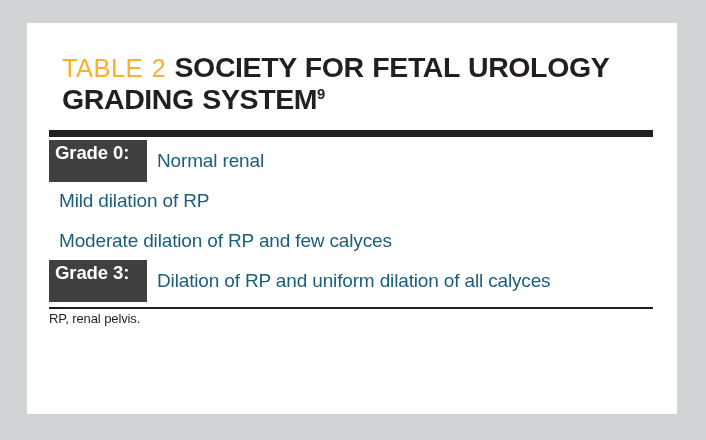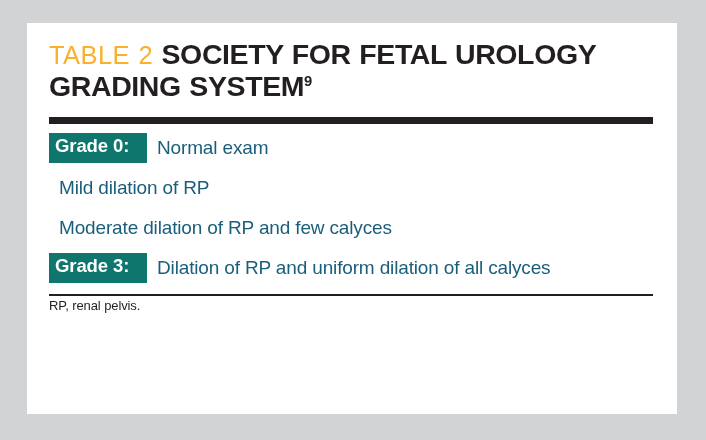--- a/index.html
+++ b/index.html
@@ -26,21 +26,21 @@
 
   .inner {
     position: absolute;
     left: 22px;
     top: 14px;
     width: 604px;
   }
 
   
   #title-block {
-    margin: 0;
+    margin: 13px;
     padding: 0;
     line-height: 1.00;
     letter-spacing: -0.2px;
     word-spacing: 1px;
   }
   .eyebrow {
     font-size: 25.5px;
     font-weight: 400;
     color: #f9b12b;
     letter-spacing: 0.4px;
@@ -80,22 +80,22 @@
     align-items: center;
     height: 26px;
     margin-bottom: 14px;
   }
   .grade-row:last-child {
     margin-bottom: 0;
   }
   .grade-chip {
     flex: 0 0 auto;
     width: 98px;
-    height: 30px;
-    background: #0f766e;
+    height: 42px;
+    background: #404040;
     color: #ffffff;
     font-size: 18.5px;
     font-weight: bold;
     line-height: 26px;
     text-align: left;
     padding-left: 6px;
     box-sizing: border-box;
     letter-spacing: -0.1px;
   }
   .grade-desc {
@@ -127,21 +127,21 @@
   <div class="inner">
 
     <h1 id="title-block"><span class="eyebrow">TABLE 2</span><span class="headline">&nbsp;<span>SOCIETY FOR FETAL UROLOGY GRADING SYSTEM</span><sup>9</sup></span></h1>
 
     <div class="rule-thick"></div>
 
     <div id="rows">
 
       <div class="grade-row">
         <div class="grade-chip">Grade 0:</div>
-        <div class="grade-desc">Normal exam</div>
+        <div class="grade-desc">Normal renal</div>
       </div>
 
       <div class="grade-row">
         <div class="grade-desc">Mild dilation of RP</div>
       </div>
 
       <div class="grade-row">
         <div class="grade-desc">Moderate dilation of RP and few calyces</div>
       </div>
 

